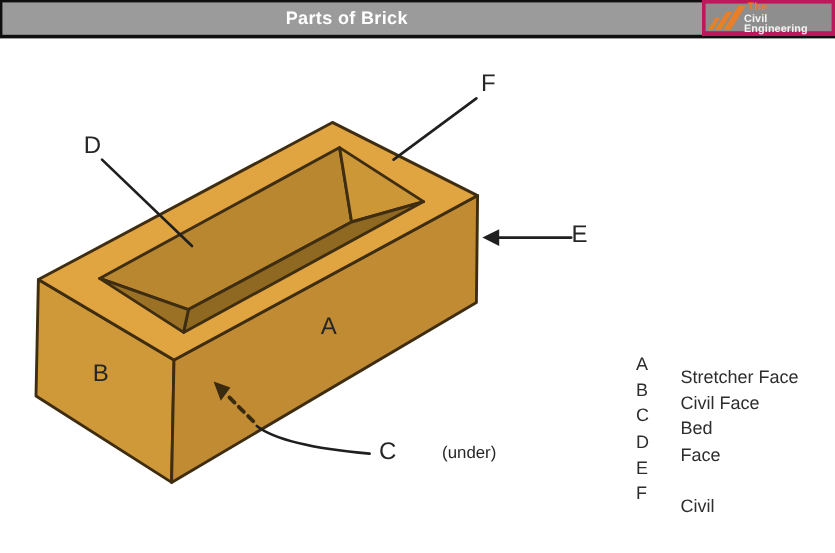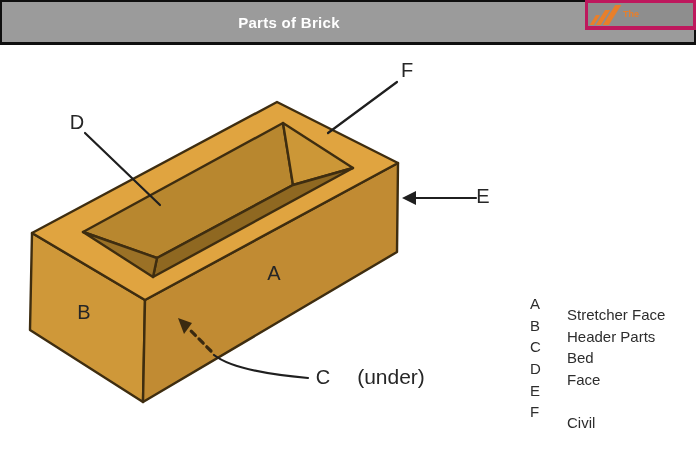--- a/index.html
+++ b/index.html
@@ -1,21 +1,21 @@
 <!DOCTYPE html>
 <html><head>
 <meta charset="utf-8">
 <style>
   html,body { margin:0; padding:0; }
   .page {
     position:relative; width:696px; height:461px; background:#ffffff;
     font-family:"Liberation Sans", sans-serif; overflow:hidden;
   }
   
-  .header-bar { position:absolute; top:0; left:0; width:696px; height:45px; background:#0f0f0f; }
+  .header-bar { position:absolute; top:0; left:0; width:696px; height:32px; background:#0f0f0f; }
   .header-inner {
     position:absolute; top:2px; left:2px; right:2px; bottom:3px; background:#9b9b9b;
     display:flex; align-items:center; justify-content:center; padding-right:118px; box-sizing:border-box;
   }
   .header-title { color:#ffffff; font-weight:bold; font-size:15px; letter-spacing:.3px; }
   .logo-box { position:absolute; top:0; right:0; width:111px; height:30px; background:#be185d; }
   .logo-inner {
     position:absolute; top:3px; left:3px; right:3px; bottom:4px; background:#8e8e8e;
     display:flex; align-items:center; padding-left:8px; box-sizing:border-box; gap:5px;
   }
@@ -31,21 +31,21 @@
   svg.diagram { position:absolute; left:0; top:0; width:696px; height:461px; }
   .face { stroke:#3e2d10; stroke-width:2.4; stroke-linejoin:round; }
   .ptr  { stroke:#1f1f1f; stroke-width:2.2; fill:none; stroke-linecap:round; }
   .ptr-dashed { stroke:#3a2a10; stroke-width:3.2; fill:none; stroke-dasharray:6 5; stroke-linecap:round; }
   .head-black { fill:#1f1f1f; stroke:none; }
   .head-brown { fill:#3a2a10; stroke:none; }
   .diag-label {
     position:absolute; transform:translate(-50%,-50%);
     font-size:20px; color:#262626; white-space:nowrap;
   }
-  .diag-label.small { font-size:21px; }
+  .diag-label.small { font-size:14px; }
   
   .legend { position:absolute; left:530px; top:293px; color:#2d2d2d; font-size:15px; }
   .legend-row { display:flex; align-items:center; height:21.6px; }
   .legend-letter { width:37px; }
   .legend-label { white-space:nowrap;margin-top:22px; }
 </style>
 </head>
 <body>
 
 <div class="page">
@@ -57,20 +57,21 @@
   </div>
   <div class="logo-box">
     <div class="logo-inner">
       <span class="slashes">
         <span class="slash-1"></span>
           <span class="slash-2"></span>
           <span class="slash-3"></span>
       </span>
       <span class="logo-text">
         <span class="brand-top">The</span>
+        <span class="brand-bottom">Civil Engineering</span>
       </span>
     </div>
   </div>
 
   <svg class="diagram" viewBox="0 0 696 461">
 
     <polygon class="face" points="32,233 145,300 143,402 30,330" fill="#cf9839"></polygon>
     <polygon class="face" points="145,300 398,163 397,252 143,402" fill="#c18b33"></polygon>
     <polygon class="face" points="32,233 277,102 398,163 145,300" fill="#e0a440"></polygon>
 
@@ -96,21 +97,21 @@
   <div class="diag-label" style="left:323px; top:377px;">C</div>
   <div class="diag-label small" style="left:391px; top:377px;">(under)</div>
 
   <div class="legend">
     <div class="legend-row">
       <span class="legend-letter">A</span>
       <span class="legend-label">Stretcher Face</span>
     </div>
     <div class="legend-row">
       <span class="legend-letter">B</span>
-      <span class="legend-label">Header Parts</span>
+      <span class="legend-label">Civil Face</span>
     </div>
     <div class="legend-row">
       <span class="legend-letter">C</span>
       <span class="legend-label">Bed</span>
     </div>
     <div class="legend-row">
       <span class="legend-letter">D</span>
       <span class="legend-label">Face</span>
     </div>
     <div class="legend-row">

